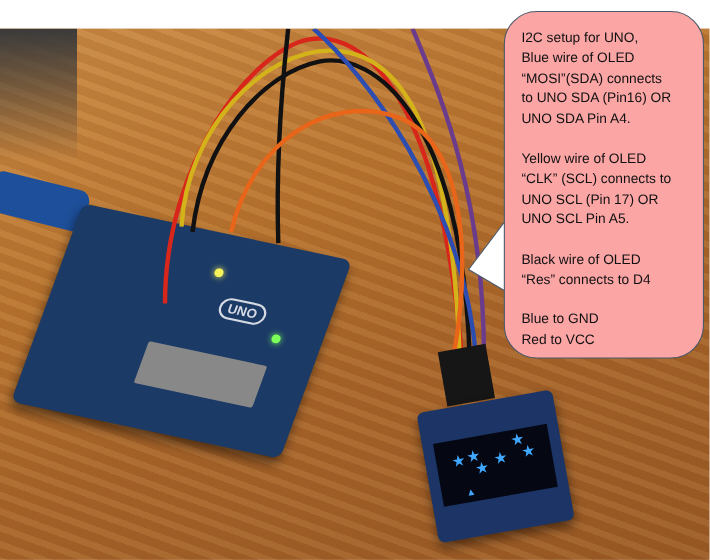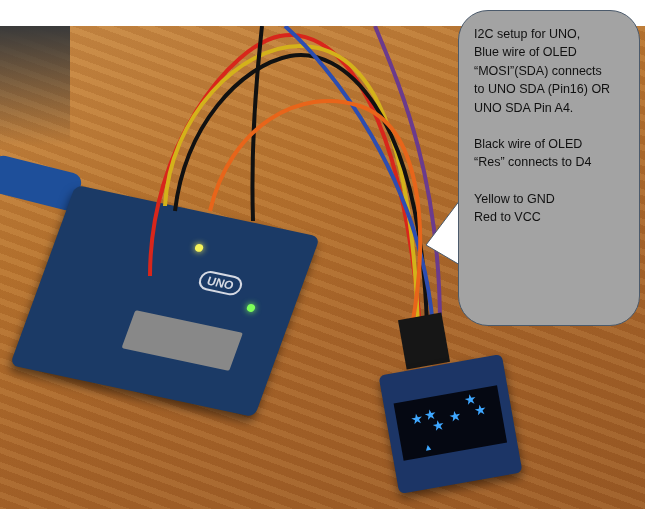--- a/index.html
+++ b/index.html
@@ -25,21 +25,21 @@
                   background: #f6f35a; box-shadow: 0 0 6px #f6f35a; }
     .led-green { position: absolute; left: 205px; top: 80px; width: 8px; height: 8px; border-radius: 50%;
                  background: #7dff5a; box-shadow: 0 0 6px #7dff5a; }
     .wires { position: absolute; left: 0; top: 0; }
     .oled { position: absolute; left: 388px; top: 338px; width: 125px; height: 120px; background: #1c3566;
             border-radius: 6px; transform: rotate(-10deg); box-shadow: 0 5px 10px rgba(0,0,0,0.5); }
     .oled-screen { position: absolute; left: 10px; top: 30px; width: 105px; height: 58px; background: #050812; }
     .star { position: absolute; color: #3fa7ff; font-size: 14px; line-height: 14px; }
     .connector { position: absolute; left: 402px; top: 290px; width: 44px; height: 50px; background: #161616;
                  transform: rotate(-10deg); }
-    .callout { position: absolute; left: 458px; top: 10px; width: 182px; height: 316px; background: #a3a3a3;
+    .callout { position: absolute; left: 458px; top: 10px; width: 182px; height: 316px; background: #fca5a5;
                border: 1px solid #4b5a6b; border-radius: 30px; box-sizing: border-box; padding: 14px 10px 0 15px; }
     .callout-tail { position: absolute; left: 0; top: 0; }
     .callout p { margin: 0 0 18px 0; font-size: 12.5px; line-height: 18.4px; color: #111; white-space: pre-line; }
   </style>
 </head>
 <body>
 
 <div class="photo">
   <div class="grain"></div>
   <div class="shadow-left"></div>
@@ -81,17 +81,21 @@
 <svg class="callout-tail" width="645" height="509">
   <polygon points="460,200 426,245 460,265" fill="#ffffff" stroke="#4b5a6b" stroke-width="1"></polygon>
 </svg>
 
 <div class="callout">
   <p>I2C setup for UNO,
 Blue wire of OLED
 “MOSI”(SDA) connects
 to UNO SDA (Pin16) OR
 UNO SDA Pin A4.</p>
+  <p>Yellow wire of OLED
+“CLK” (SCL) connects to
+UNO SCL (Pin 17) OR
+UNO SCL Pin A5.</p>
   <p>Black wire of OLED
 “Res” connects to D4</p>
-  <p>Yellow to GND
+  <p>Blue to GND
 Red to VCC</p>
 </div>
 
 </body></html>

